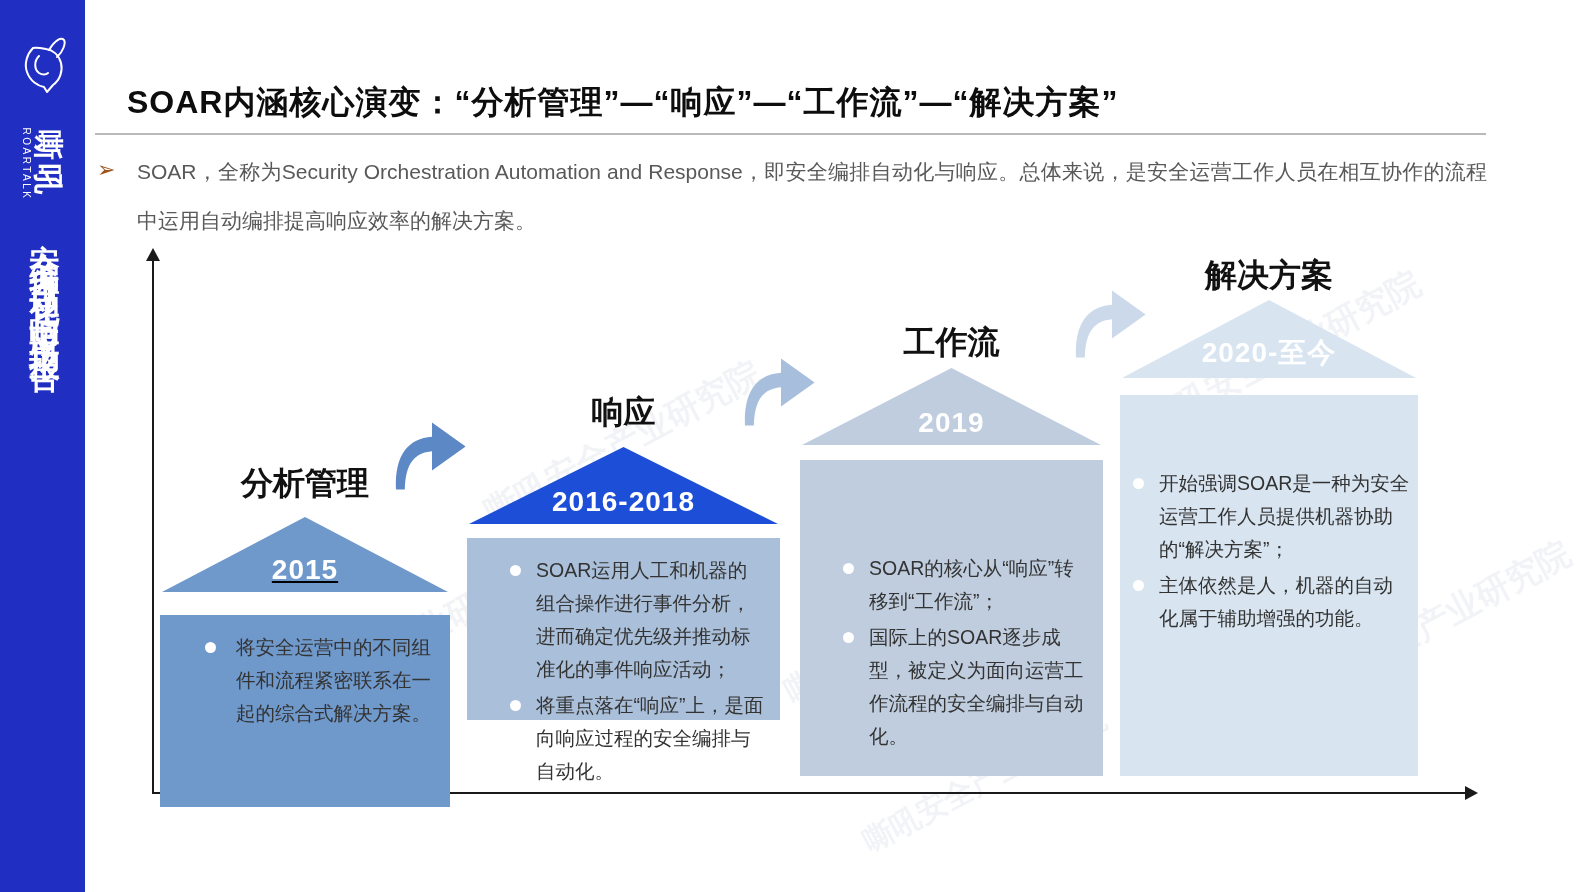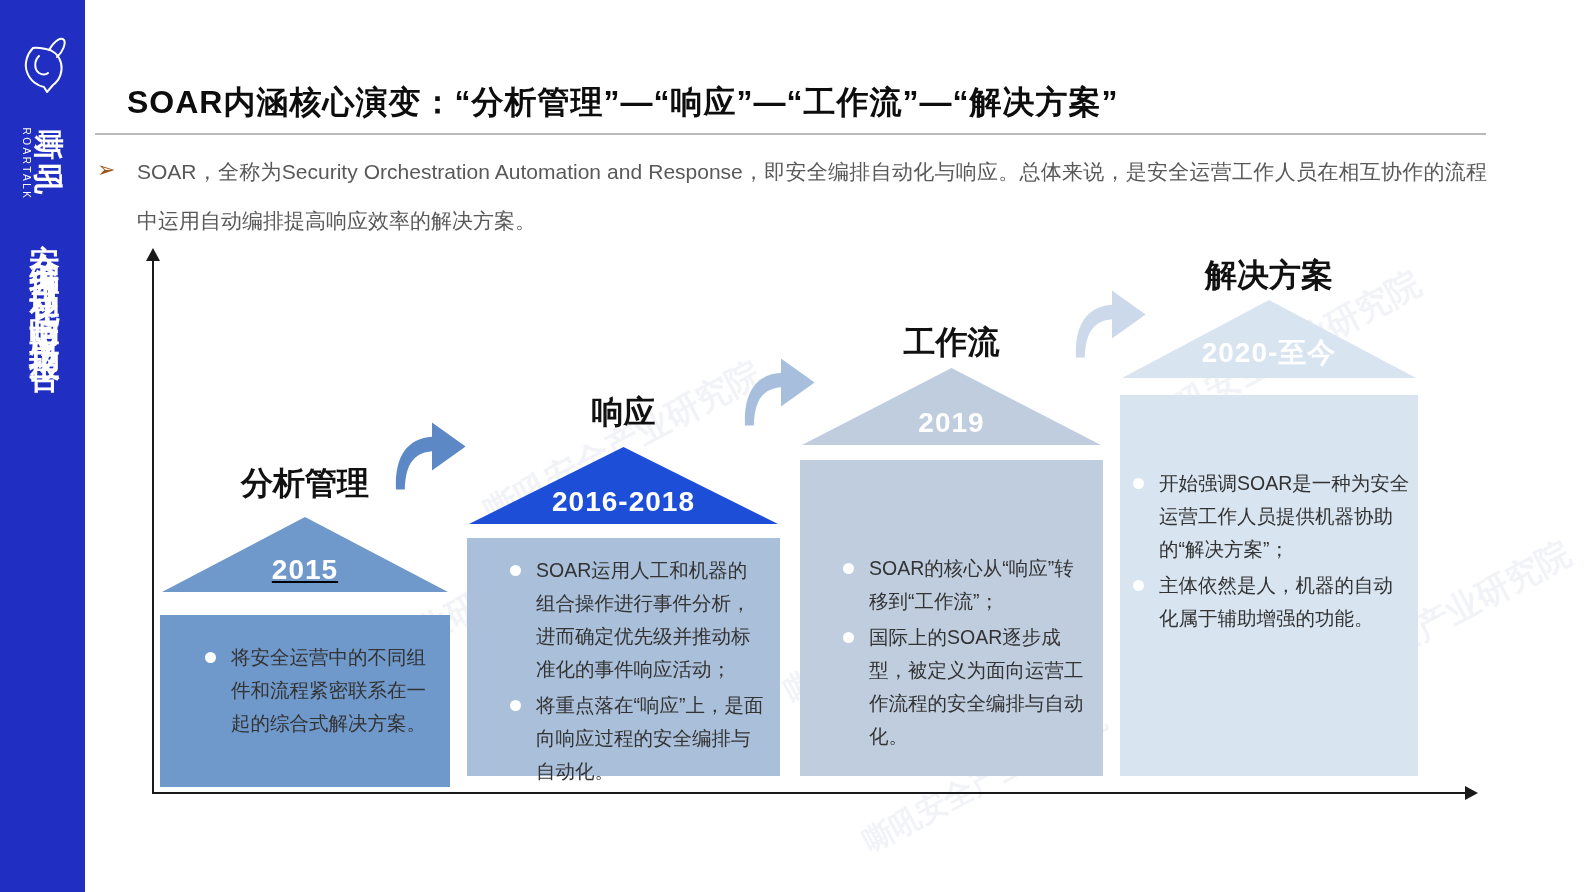--- a/index.html
+++ b/index.html
@@ -50,24 +50,24 @@
   .stage-body { position:absolute; }
   .stage-bullets { list-style:none; }
   .stage-bullets li { position:relative; padding-left:31px; font-size:19.5px; line-height:33px;
     color:#333333; margin-bottom:3px; }
   .stage-bullets li::before { content:""; position:absolute; left:5px; top:11px; width:11px; height:11px;
     border-radius:50%; background:#ffffff; }
 
   
   .s1 .stage-label { left:160px; top:462px; width:290px; }
   .s1 .stage-roof  { left:162px; top:517px; width:286px; height:75px;text-decoration:underline; }
-  .s1 .stage-body  { left:160px; top:615px; width:290px; height:172px; padding:26px 14px 0 40px; }
+  .s1 .stage-body  { left:160px; top:615px; width:290px; height:192px; padding:16px 14px 0 40px;text-align:center; }
   .s2 .stage-label { left:467px; top:391px; width:313px; }
   .s2 .stage-roof  { left:469px; top:447px; width:309px; height:77px; }
-  .s2 .stage-body  { left:467px; top:538px; width:313px; height:238px; padding:16px 16px 0 38px; }
+  .s2 .stage-body  { left:467px; top:538px; width:313px; height:182px; padding:16px 16px 0 38px; }
   .s3 .stage-label { left:800px; top:321px; width:303px; }
   .s3 .stage-roof  { left:802px; top:368px; width:299px; height:77px; }
   .s3 .stage-body  { left:800px; top:460px; width:303px; height:316px; padding:92px 10px 0 38px; }
   .s4 .stage-label { left:1120px; top:254px; width:298px; }
   .s4 .stage-roof  { left:1122px; top:300px; width:294px; height:78px; }
   .s4 .stage-body  { left:1120px; top:395px; width:298px; height:381px; padding:72px 8px 0 38px; }
 
   .curve-arrow { position:absolute; width:80px; height:96px; }
   .a1 { left:388px; top:404px; }
   .a2 { left:737px; top:340px; }

